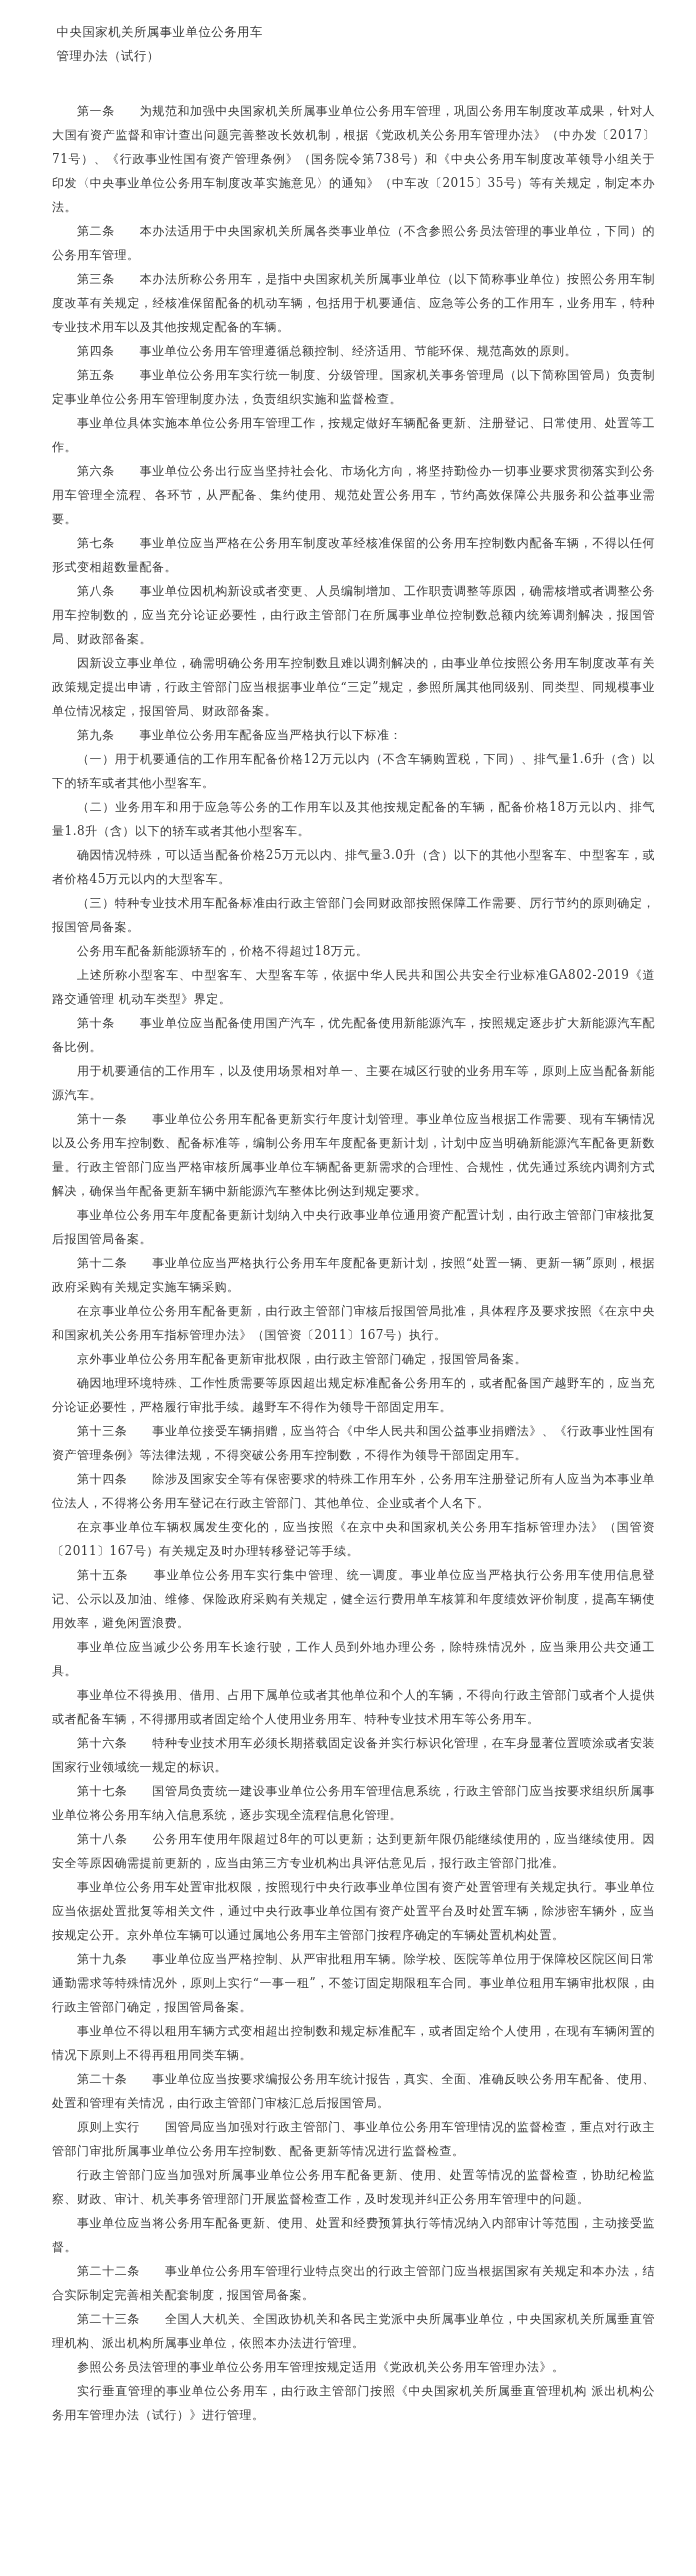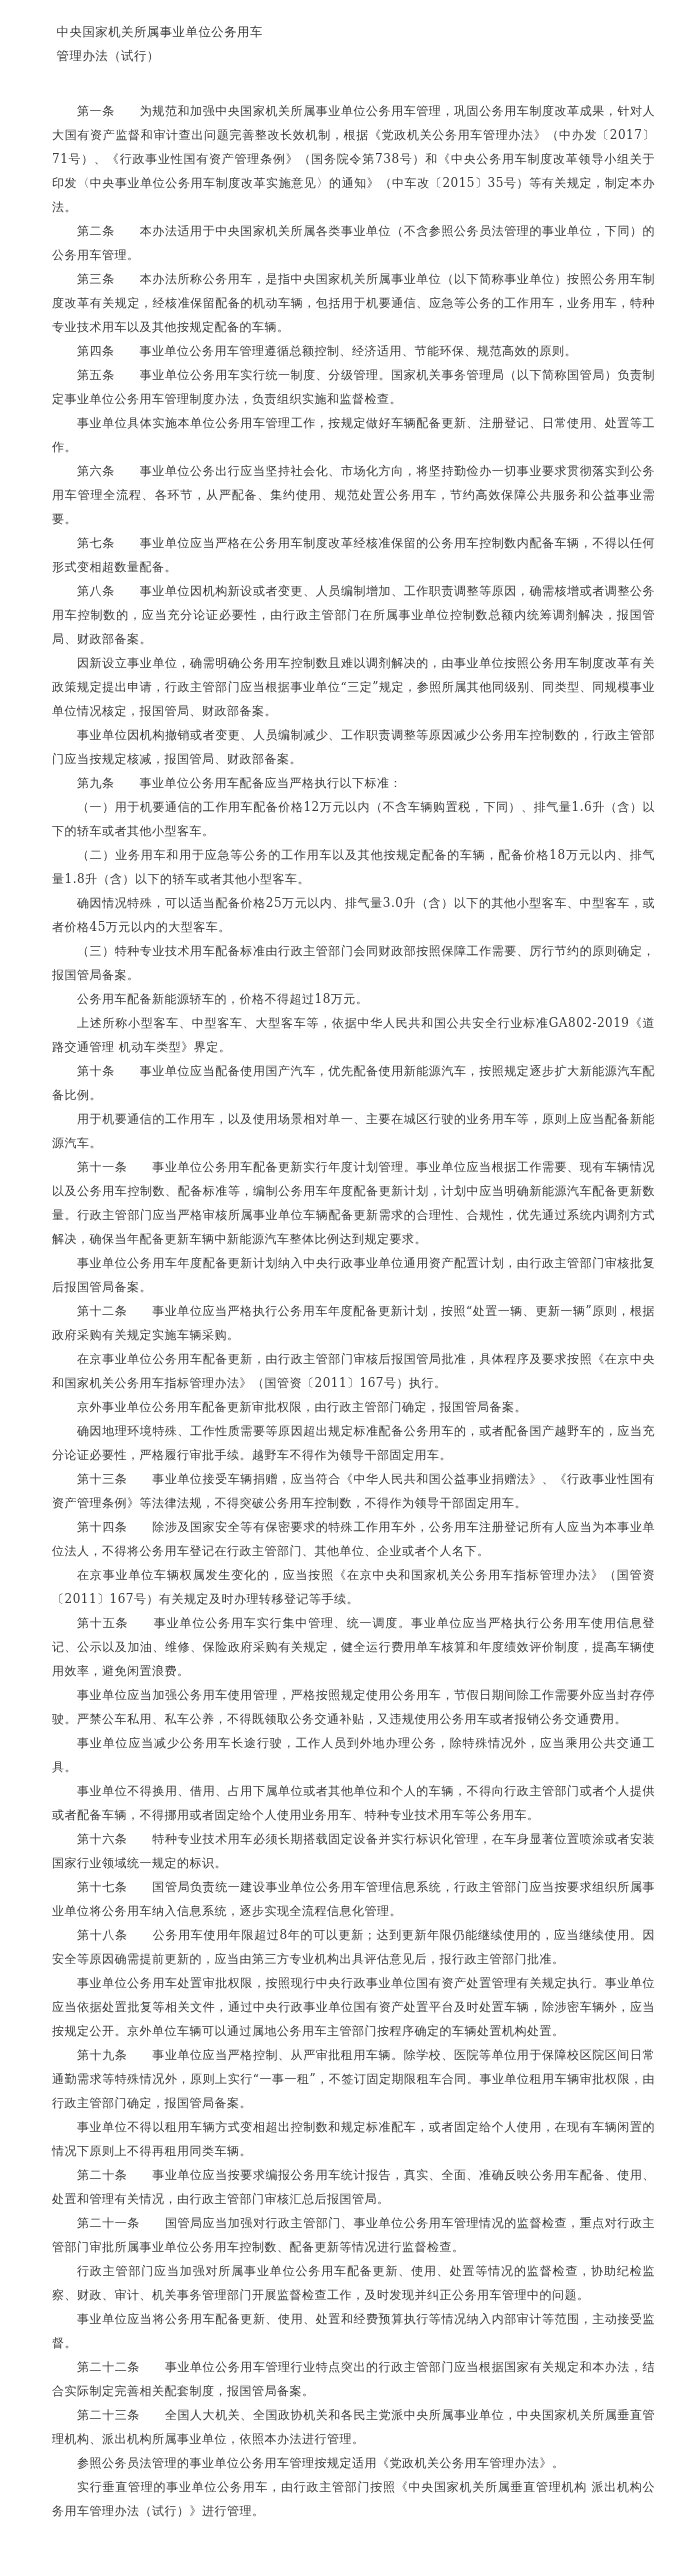--- a/index.html
+++ b/index.html
@@ -51,51 +51,49 @@
       <p class="para"><span class="label">第一条</span><span class="label-gap"></span><span>为规范和加强中央国家机关所属事业单位公务用车管理，巩固公务用车制度改革成果，针对人大国有资产监督和审计查出问题完善整改长效机制，根据《党政机关公务用车管理办法》（中办发〔2017〕71号）、《行政事业性国有资产管理条例》（国务院令第738号）和《中央公务用车制度改革领导小组关于印发〈中央事业单位公务用车制度改革实施意见〉的通知》（中车改〔2015〕35号）等有关规定，制定本办法。</span></p>
       <p class="para"><span class="label">第二条</span><span class="label-gap"></span><span>本办法适用于中央国家机关所属各类事业单位（不含参照公务员法管理的事业单位，下同）的公务用车管理。</span></p>
       <p class="para"><span class="label">第三条</span><span class="label-gap"></span><span>本办法所称公务用车，是指中央国家机关所属事业单位（以下简称事业单位）按照公务用车制度改革有关规定，经核准保留配备的机动车辆，包括用于机要通信、应急等公务的工作用车，业务用车，特种专业技术用车以及其他按规定配备的车辆。</span></p>
       <p class="para"><span class="label">第四条</span><span class="label-gap"></span><span>事业单位公务用车管理遵循总额控制、经济适用、节能环保、规范高效的原则。</span></p>
       <p class="para"><span class="label">第五条</span><span class="label-gap"></span><span>事业单位公务用车实行统一制度、分级管理。国家机关事务管理局（以下简称国管局）负责制定事业单位公务用车管理制度办法，负责组织实施和监督检查。</span></p>
       <p class="para"><span>事业单位具体实施本单位公务用车管理工作，按规定做好车辆配备更新、注册登记、日常使用、处置等工作。</span></p>
       <p class="para"><span class="label">第六条</span><span class="label-gap"></span><span>事业单位公务出行应当坚持社会化、市场化方向，将坚持勤俭办一切事业要求贯彻落实到公务用车管理全流程、各环节，从严配备、集约使用、规范处置公务用车，节约高效保障公共服务和公益事业需要。</span></p>
       <p class="para"><span class="label">第七条</span><span class="label-gap"></span><span>事业单位应当严格在公务用车制度改革经核准保留的公务用车控制数内配备车辆，不得以任何形式变相超数量配备。</span></p>
       <p class="para"><span class="label">第八条</span><span class="label-gap"></span><span>事业单位因机构新设或者变更、人员编制增加、工作职责调整等原因，确需核增或者调整公务用车控制数的，应当充分论证必要性，由行政主管部门在所属事业单位控制数总额内统筹调剂解决，报国管局、财政部备案。</span></p>
       <p class="para"><span>因新设立事业单位，确需明确公务用车控制数且难以调剂解决的，由事业单位按照公务用车制度改革有关政策规定提出申请，行政主管部门应当根据事业单位“三定”规定，参照所属其他同级别、同类型、同规模事业单位情况核定，报国管局、财政部备案。</span></p>
-      <p class="para"><span>事业单位因机构撤销或者变更、人员编制减少、工作职责调整等原因减少公务用车控制数的，行政主管部门应当按规定核减，报国管局、财政部备案。</span></p>
       <p class="para"><span class="label">第九条</span><span class="label-gap"></span><span>事业单位公务用车配备应当严格执行以下标准：</span></p>
       <p class="para"><span>（一）用于机要通信的工作用车配备价格12万元以内（不含车辆购置税，下同）、排气量1.6升（含）以下的轿车或者其他小型客车。</span></p>
       <p class="para"><span>（二）业务用车和用于应急等公务的工作用车以及其他按规定配备的车辆，配备价格18万元以内、排气量1.8升（含）以下的轿车或者其他小型客车。</span></p>
       <p class="para"><span>确因情况特殊，可以适当配备价格25万元以内、排气量3.0升（含）以下的其他小型客车、中型客车，或者价格45万元以内的大型客车。</span></p>
       <p class="para"><span>（三）特种专业技术用车配备标准由行政主管部门会同财政部按照保障工作需要、厉行节约的原则确定，报国管局备案。</span></p>
       <p class="para"><span>公务用车配备新能源轿车的，价格不得超过18万元。</span></p>
       <p class="para"><span>上述所称小型客车、中型客车、大型客车等，依据中华人民共和国公共安全行业标准GA802-2019《道路交通管理 机动车类型》界定。</span></p>
       <p class="para"><span class="label">第十条</span><span class="label-gap"></span><span>事业单位应当配备使用国产汽车，优先配备使用新能源汽车，按照规定逐步扩大新能源汽车配备比例。</span></p>
       <p class="para"><span>用于机要通信的工作用车，以及使用场景相对单一、主要在城区行驶的业务用车等，原则上应当配备新能源汽车。</span></p>
       <p class="para"><span class="label">第十一条</span><span class="label-gap"></span><span>事业单位公务用车配备更新实行年度计划管理。事业单位应当根据工作需要、现有车辆情况以及公务用车控制数、配备标准等，编制公务用车年度配备更新计划，计划中应当明确新能源汽车配备更新数量。行政主管部门应当严格审核所属事业单位车辆配备更新需求的合理性、合规性，优先通过系统内调剂方式解决，确保当年配备更新车辆中新能源汽车整体比例达到规定要求。</span></p>
       <p class="para"><span>事业单位公务用车年度配备更新计划纳入中央行政事业单位通用资产配置计划，由行政主管部门审核批复后报国管局备案。</span></p>
       <p class="para"><span class="label">第十二条</span><span class="label-gap"></span><span>事业单位应当严格执行公务用车年度配备更新计划，按照“处置一辆、更新一辆”原则，根据政府采购有关规定实施车辆采购。</span></p>
       <p class="para"><span>在京事业单位公务用车配备更新，由行政主管部门审核后报国管局批准，具体程序及要求按照《在京中央和国家机关公务用车指标管理办法》（国管资〔2011〕167号）执行。</span></p>
       <p class="para"><span>京外事业单位公务用车配备更新审批权限，由行政主管部门确定，报国管局备案。</span></p>
       <p class="para"><span>确因地理环境特殊、工作性质需要等原因超出规定标准配备公务用车的，或者配备国产越野车的，应当充分论证必要性，严格履行审批手续。越野车不得作为领导干部固定用车。</span></p>
       <p class="para"><span class="label">第十三条</span><span class="label-gap"></span><span>事业单位接受车辆捐赠，应当符合《中华人民共和国公益事业捐赠法》、《行政事业性国有资产管理条例》等法律法规，不得突破公务用车控制数，不得作为领导干部固定用车。</span></p>
       <p class="para"><span class="label">第十四条</span><span class="label-gap"></span><span>除涉及国家安全等有保密要求的特殊工作用车外，公务用车注册登记所有人应当为本事业单位法人，不得将公务用车登记在行政主管部门、其他单位、企业或者个人名下。</span></p>
       <p class="para"><span>在京事业单位车辆权属发生变化的，应当按照《在京中央和国家机关公务用车指标管理办法》（国管资〔2011〕167号）有关规定及时办理转移登记等手续。</span></p>
       <p class="para"><span class="label">第十五条</span><span class="label-gap"></span><span>事业单位公务用车实行集中管理、统一调度。事业单位应当严格执行公务用车使用信息登记、公示以及加油、维修、保险政府采购有关规定，健全运行费用单车核算和年度绩效评价制度，提高车辆使用效率，避免闲置浪费。</span></p>
-      <p class="para"><span>事业单位应当加强公务用车使用管理，严格按照规定使用公务用车，节假日期间除工作需要外应当封存停驶。严禁公车私用、私车公养，不得既领取公务交通补贴，又违规使用公务用车或者报销公务交通费用。</span></p>
       <p class="para"><span>事业单位应当减少公务用车长途行驶，工作人员到外地办理公务，除特殊情况外，应当乘用公共交通工具。</span></p>
       <p class="para"><span>事业单位不得换用、借用、占用下属单位或者其他单位和个人的车辆，不得向行政主管部门或者个人提供或者配备车辆，不得挪用或者固定给个人使用业务用车、特种专业技术用车等公务用车。</span></p>
       <p class="para"><span class="label">第十六条</span><span class="label-gap"></span><span>特种专业技术用车必须长期搭载固定设备并实行标识化管理，在车身显著位置喷涂或者安装国家行业领域统一规定的标识。</span></p>
       <p class="para"><span class="label">第十七条</span><span class="label-gap"></span><span>国管局负责统一建设事业单位公务用车管理信息系统，行政主管部门应当按要求组织所属事业单位将公务用车纳入信息系统，逐步实现全流程信息化管理。</span></p>
       <p class="para"><span class="label">第十八条</span><span class="label-gap"></span><span>公务用车使用年限超过8年的可以更新；达到更新年限仍能继续使用的，应当继续使用。因安全等原因确需提前更新的，应当由第三方专业机构出具评估意见后，报行政主管部门批准。</span></p>
       <p class="para"><span>事业单位公务用车处置审批权限，按照现行中央行政事业单位国有资产处置管理有关规定执行。事业单位应当依据处置批复等相关文件，通过中央行政事业单位国有资产处置平台及时处置车辆，除涉密车辆外，应当按规定公开。京外单位车辆可以通过属地公务用车主管部门按程序确定的车辆处置机构处置。</span></p>
       <p class="para"><span class="label">第十九条</span><span class="label-gap"></span><span>事业单位应当严格控制、从严审批租用车辆。除学校、医院等单位用于保障校区院区间日常通勤需求等特殊情况外，原则上实行“一事一租”，不签订固定期限租车合同。事业单位租用车辆审批权限，由行政主管部门确定，报国管局备案。</span></p>
       <p class="para"><span>事业单位不得以租用车辆方式变相超出控制数和规定标准配车，或者固定给个人使用，在现有车辆闲置的情况下原则上不得再租用同类车辆。</span></p>
       <p class="para"><span class="label">第二十条</span><span class="label-gap"></span><span>事业单位应当按要求编报公务用车统计报告，真实、全面、准确反映公务用车配备、使用、处置和管理有关情况，由行政主管部门审核汇总后报国管局。</span></p>
-      <p class="para"><span class="label">第二十一条</span><span class="label-gap"></span><span>国管局应当加强对行政主管部门、事业单位公务用车管理情况的监督检查，重点对行政主管部门审批所属事业单位公务用车控制数、配备更新等情况进行监督检查。</span></p>
+      <p class="para"><span class="label">原则上实行</span><span class="label-gap"></span><span>国管局应当加强对行政主管部门、事业单位公务用车管理情况的监督检查，重点对行政主管部门审批所属事业单位公务用车控制数、配备更新等情况进行监督检查。</span></p>
       <p class="para"><span>行政主管部门应当加强对所属事业单位公务用车配备更新、使用、处置等情况的监督检查，协助纪检监察、财政、审计、机关事务管理部门开展监督检查工作，及时发现并纠正公务用车管理中的问题。</span></p>
       <p class="para"><span>事业单位应当将公务用车配备更新、使用、处置和经费预算执行等情况纳入内部审计等范围，主动接受监督。</span></p>
       <p class="para"><span class="label">第二十二条</span><span class="label-gap"></span><span>事业单位公务用车管理行业特点突出的行政主管部门应当根据国家有关规定和本办法，结合实际制定完善相关配套制度，报国管局备案。</span></p>
       <p class="para"><span class="label">第二十三条</span><span class="label-gap"></span><span>全国人大机关、全国政协机关和各民主党派中央所属事业单位，中央国家机关所属垂直管理机构、派出机构所属事业单位，依照本办法进行管理。</span></p>
       <p class="para"><span>参照公务员法管理的事业单位公务用车管理按规定适用《党政机关公务用车管理办法》。</span></p>
       <p class="para"><span>实行垂直管理的事业单位公务用车，由行政主管部门按照《中央国家机关所属垂直管理机构 派出机构公务用车管理办法（试行）》进行管理。</span></p>
     </div>
 </div>
 
 

